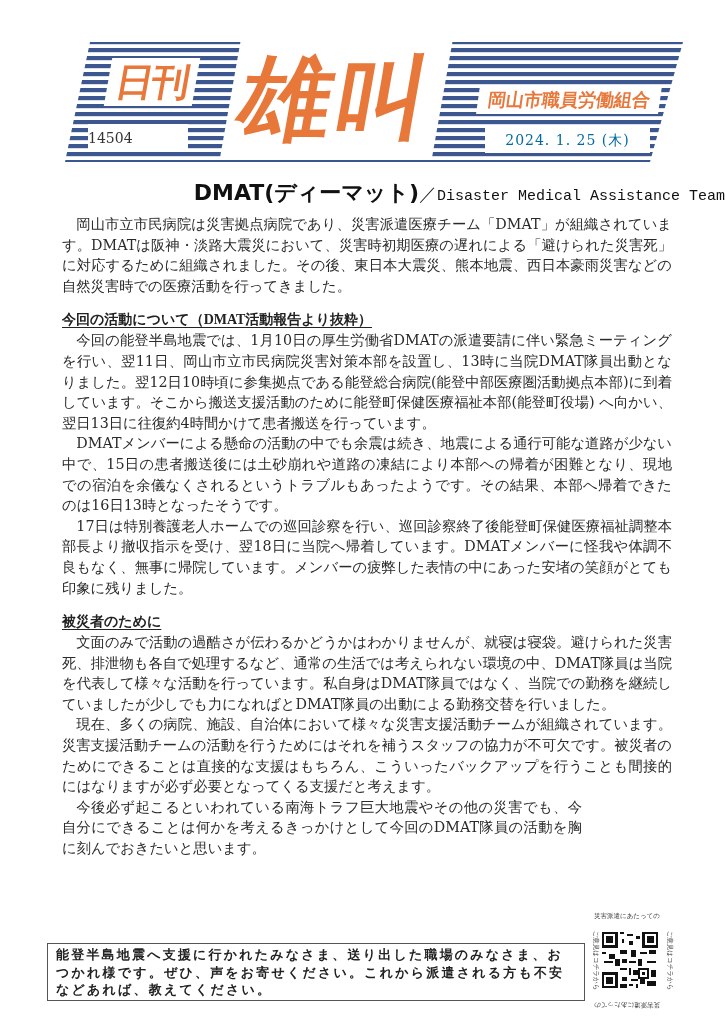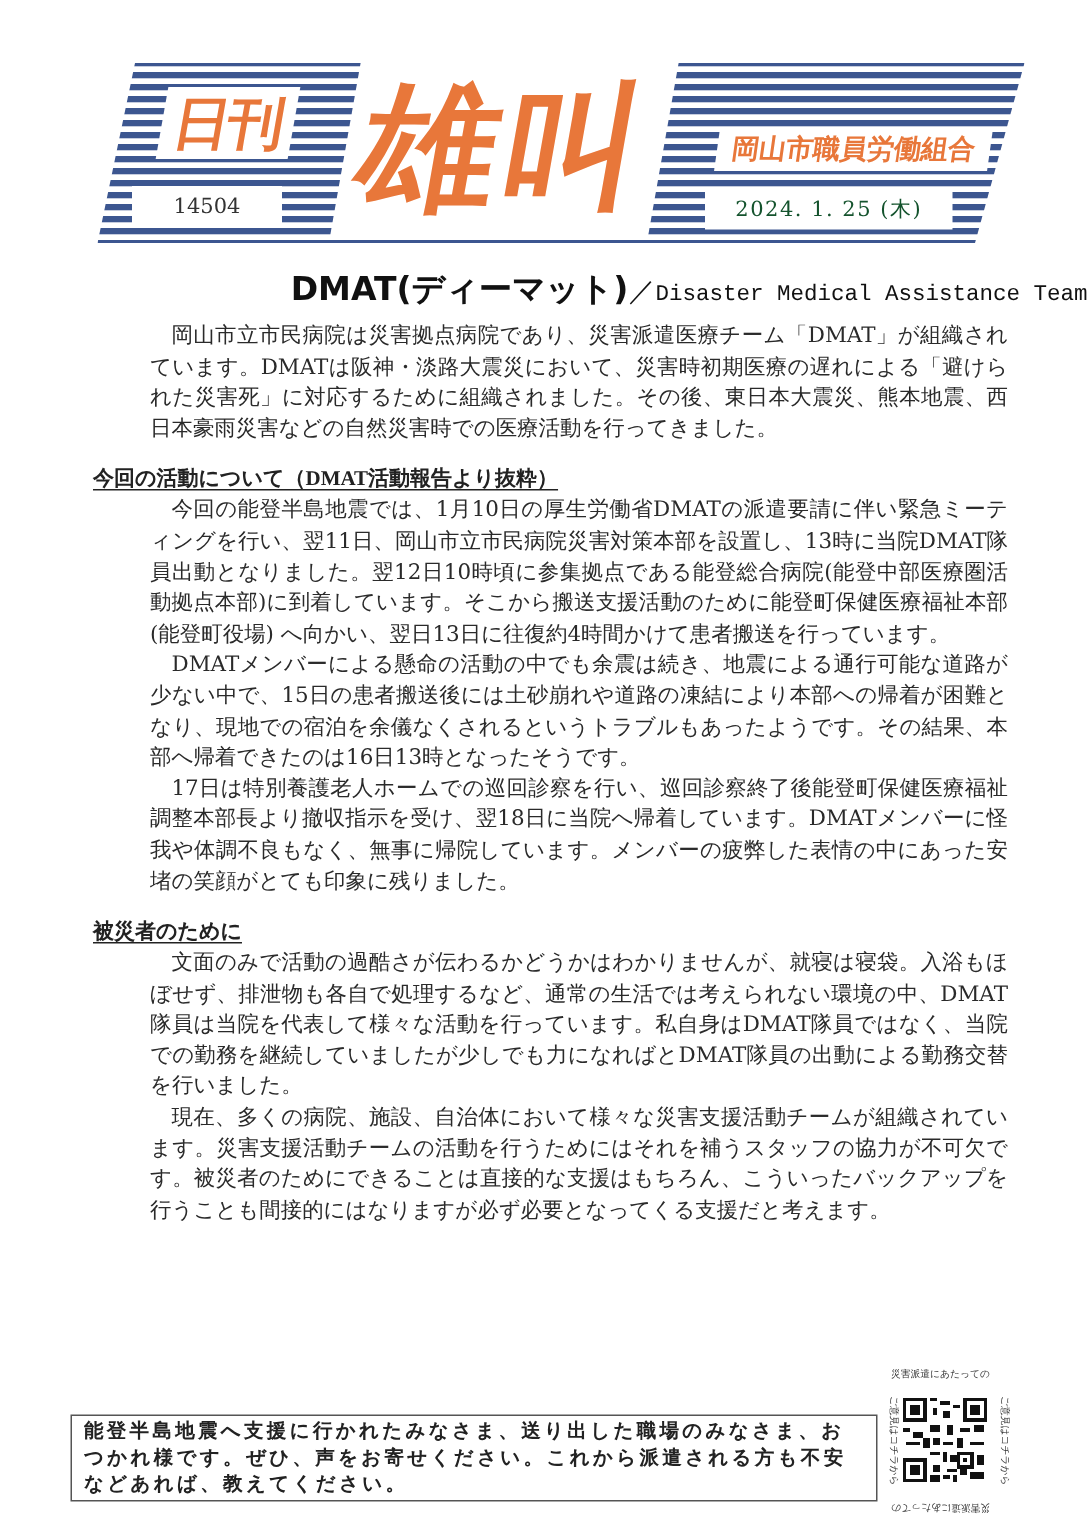--- a/index.html
+++ b/index.html
@@ -20,37 +20,37 @@
     font-size: 92px; color: #e8773a; letter-spacing: 4px; transform: skewX(-10deg);
     background: #fff; padding: 0 10px; line-height: 114px; height: 118px;
   }
   .mh-union {
     left: 418px; top: 46px; font-family: "DejaVu Sans", sans-serif; font-weight: bold;
     font-size: 18px; color: #e8773a; background: #fff; padding: 3px 10px; line-height: 22px;
     transform: skewX(-8deg);
   }
   .mh-issue {
     left: 28px; top: 84px; width: 100px; height: 28px; background: #fff;
-    font-size: 14px; color: #333; text-align: center; line-height: 28px;
+    font-size: 14px; color: #333; text-align: left; line-height: 28px;
   }
   .mh-date {
-    left: 410px; top: 87px; width: 165px; height: 26px; background: #fff;
-    font-size: 14px; color: #14532d; text-align: center; line-height: 26px; letter-spacing: 1px;
+    left: 425px; top: 87px; width: 165px; height: 26px; background: #fff;
+    font-size: 14px; color: #0369a1; text-align: center; line-height: 26px; letter-spacing: 1px;
   }
 
   
   .title {
     position: absolute; left: 0; top: 178px; width: 725px; text-align: right; white-space: nowrap;
   }
   .title-ja { font-family: "DejaVu Sans", sans-serif; font-size: 22px; font-weight: bold; color: #111; }
   .title-sep { font-family: "DejaVu Sans", sans-serif; font-size: 18px; color: #111; }
   .title-en { font-family: "Liberation Mono", monospace; font-size: 15px; color: #111; }
 
   .body { position: absolute; left: 62px; top: 214px; width: 610px; font-size: 14.3px; line-height: 20.6px; }
-  .para { text-indent: 1em; text-align: justify; margin-left: 38px; }
+  .para { text-indent: 1em; text-align: justify; }
   .heading {
     font-family: Liberation Serif, serif; font-weight: bold; font-size: 14px;
     text-decoration: underline; text-underline-offset: 3px; margin-top: 13px; line-height: 21px; color: #222;
   }
 
   
   .note {
     position: absolute; left: 47px; top: 943px; width: 538px; height: 58px;
     border: 1.5px solid #555; padding: 2px 8px; font-family: "DejaVu Sans", sans-serif;
     font-size: 13px; line-height: 17.5px; letter-spacing: 2.2px; color: #222; font-weight: bold;
@@ -94,22 +94,23 @@
 <div class="body">
   <p class="para">岡山市立市民病院は災害拠点病院であり、災害派遣医療チーム「DMAT」が組織されています。DMATは阪神・淡路大震災において、災害時初期医療の遅れによる「避けられた災害死」に対応するために組織されました。その後、東日本大震災、熊本地震、西日本豪雨災害などの自然災害時での医療活動を行ってきました。</p>
 
   <h3 class="heading">今回の活動について（DMAT活動報告より抜粋）</h3>
   <p class="para">今回の能登半島地震では、1月10日の厚生労働省DMATの派遣要請に伴い緊急ミーティングを行い、翌11日、岡山市立市民病院災害対策本部を設置し、13時に当院DMAT隊員出動となりました。翌12日10時頃に参集拠点である能登総合病院(能登中部医療圏活動拠点本部)に到着しています。そこから搬送支援活動のために能登町保健医療福祉本部(能登町役場) へ向かい、翌日13日に往復約4時間かけて患者搬送を行っています。</p>
 
   <p class="para">DMATメンバーによる懸命の活動の中でも余震は続き、地震による通行可能な道路が少ない中で、15日の患者搬送後には土砂崩れや道路の凍結により本部への帰着が困難となり、現地での宿泊を余儀なくされるというトラブルもあったようです。その結果、本部へ帰着できたのは16日13時となったそうです。</p>
   <p class="para">17日は特別養護老人ホームでの巡回診察を行い、巡回診察終了後能登町保健医療福祉調整本部長より撤収指示を受け、翌18日に当院へ帰着しています。DMATメンバーに怪我や体調不良もなく、無事に帰院しています。メンバーの疲弊した表情の中にあった安堵の笑顔がとても印象に残りました。</p>
 
   <h3 class="heading">被災者のために</h3>
-  <p class="para">文面のみで活動の過酷さが伝わるかどうかはわかりませんが、就寝は寝袋。入浴もほぼせず、排泄物も各自で処理するなど、通常の生活では考えられない環境の中、DMAT隊員は当院を代表して様々な活動を行っています。私自身はDMAT隊員ではなく、当院での勤務を継続していましたが少しでも力になればとDMAT隊員の出動による勤務交替を行いました。</p>
+  <p class="para">文面のみで活動の過酷さが伝わるかどうかはわかりませんが、就寝は寝袋。避けられた災害死、排泄物も各自で処理するなど、通常の生活では考えられない環境の中、DMAT隊員は当院を代表して様々な活動を行っています。私自身はDMAT隊員ではなく、当院での勤務を継続していましたが少しでも力になればとDMAT隊員の出動による勤務交替を行いました。</p>
   <p class="para">現在、多くの病院、施設、自治体において様々な災害支援活動チームが組織されています。災害支援活動チームの活動を行うためにはそれを補うスタッフの協力が不可欠です。被災者のためにできることは直接的な支援はもちろん、こういったバックアップを行うことも間接的にはなりますが必ず必要となってくる支援だと考えます。</p>
+  <p class="para" style="width:520px;">今後必ず起こるといわれている南海トラフ巨大地震やその他の災害でも、今自分にできることは何かを考えるきっかけとして今回のDMAT隊員の活動を胸に刻んでおきたいと思います。</p>
 </div>
 
 <div class="note">能登半島地震へ支援に行かれたみなさま、送り出した職場のみなさま、おつかれ様です。ぜひ、声をお寄せください。これから派遣される方も不安などあれば、教えてください。</div>
 
 <div class="qr-wrap">
   <span class="qr-cap qr-top">災害派遣にあたっての</span>
   <span class="qr-cap qr-right">ご意見はコチラから</span>
   <span class="qr-cap qr-left">ご意見はコチラから</span>
   <span class="qr-cap qr-bottom">災害派遣にあたっての</span>
   <svg class="qr-code" viewBox="0 0 25 25" shape-rendering="crispEdges">

